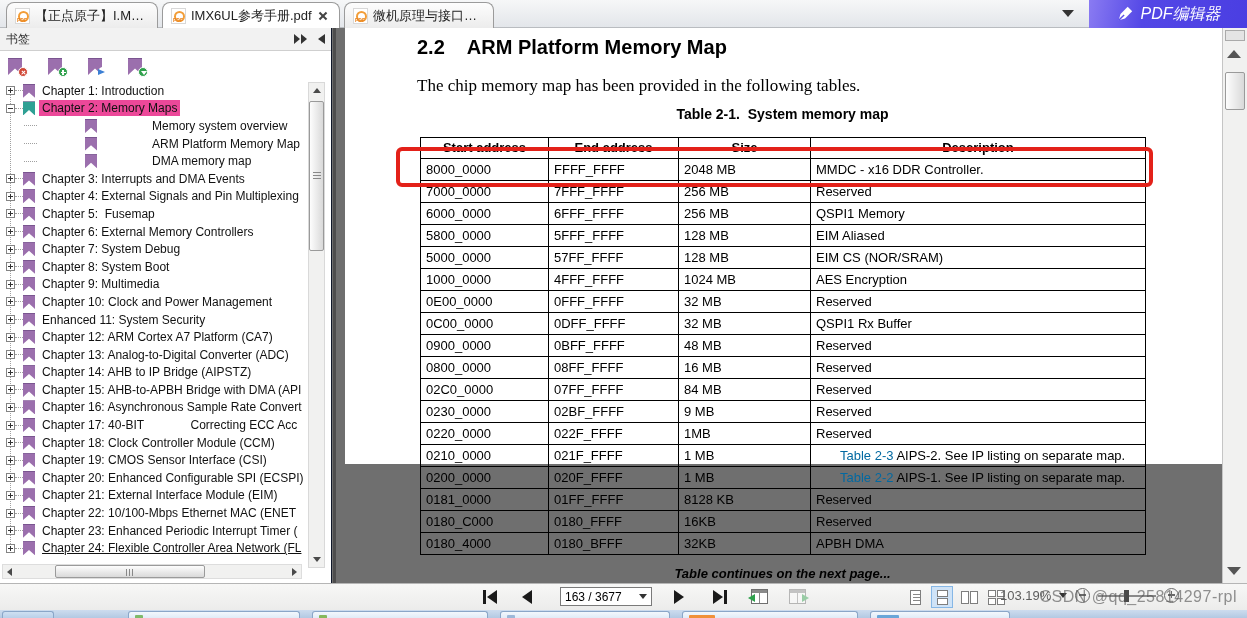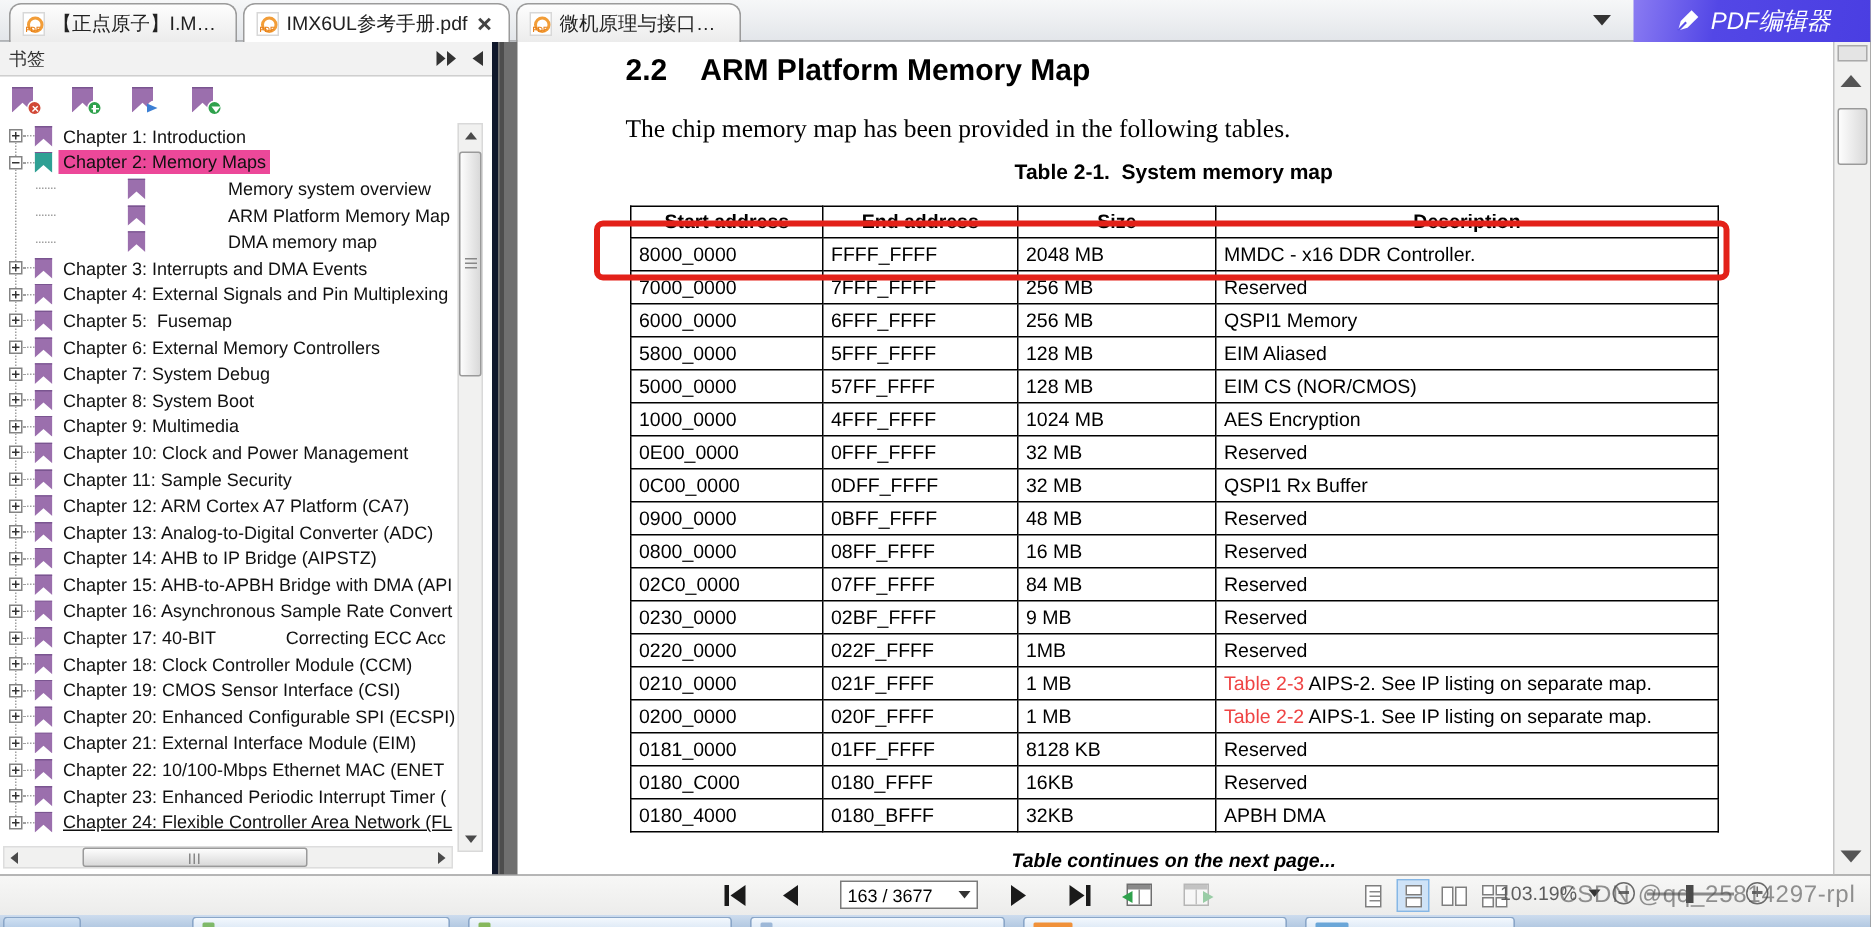--- a/index.html
+++ b/index.html
@@ -25,21 +25,21 @@
   .tab-close::before { transform:rotate(45deg); } .tab-close::after { transform:rotate(-45deg); }
   .tab-label { overflow:hidden; text-overflow:ellipsis; }
   .tabbar-drop { position:absolute; left:1062px; top:10px; width:0; height:0;
     border-left:6px solid transparent; border-right:6px solid transparent; border-top:7px solid #333; cursor:pointer; }
   .editor-btn { position:absolute; right:0; top:0; width:158px; height:28px;
     background:linear-gradient(100deg,#8a7bf2 0%,#5347e6 35%,#4a3ee2 100%);
     color:#fff; font-size:16px; display:flex; align-items:center; justify-content:center; gap:7px; cursor:pointer;font-style:italic; }
 
   
   .sidebar { position:absolute; left:0; top:28px; width:332px; height:555px;
-    background:#fff; border-right:4px solid #0f172a; z-index:5; }
+    background:#fff; border-right:1px solid #0f172a; z-index:5; }
   .sb-header { position:absolute; left:0; top:0; right:0; height:23px; background:#f2f2f2;
     border-bottom:1px solid #cfcfcf; font-size:12px; color:#333; display:flex; align-items:center; padding:0 6px; }
   .sb-header-icons { margin-left:auto; display:flex; gap:10px; align-items:center; }
   .chev-rr { width:14px; height:10px; position:relative; cursor:pointer; }
   .chev-rr::before,.chev-rr::after { content:""; position:absolute; top:0; width:0; height:0;
     border-top:5px solid transparent; border-bottom:5px solid transparent; border-left:6px solid #333; }
   .chev-rr::after { left:7px; }
   .tri-l { width:0; height:0; border-top:5px solid transparent; border-bottom:5px solid transparent;
     border-right:7px solid #333; cursor:pointer; }
   .sb-tools { position:absolute; left:8px; top:30px; display:flex; gap:20px; }
@@ -94,34 +94,34 @@
   .sb-hscroll .rt::before { content:""; position:absolute; left:5px; top:3px; border-top:4px solid transparent;
     border-bottom:4px solid transparent; border-left:5px solid #4a4a4a; }
   .sb-hthumb { position:absolute; left:52px; top:0; width:150px; height:13px;
     background:linear-gradient(#fdfdfd,#d9d9d9); border:1px solid #9a9a9a; border-radius:2px; }
   .sb-hthumb::before { content:""; position:absolute; top:3px; left:70px; width:1px; height:7px;
     background:#888; box-shadow:3px 0 0 #888, 6px 0 0 #888; }
 
   
   .docarea { position:absolute; left:333px; top:28px; width:889px; height:555px; background:#6f6f6f; overflow:hidden; }
   .docarea::before { content:""; position:absolute; left:0; top:0; bottom:0; width:3px; background:#4d4d4d; }
-  .page { position:absolute; left:12px; top:0; width:877px; height:556px; background:#fff; }
+  .page { position:absolute; left:12px; top:0; width:877px; height:436px; background:#fff; }
   .doc-heading { position:absolute; left:72px; top:8px; font-size:20px; font-weight:bold; color:#000; }
   .doc-heading .num { margin-right:22px; }
   .doc-intro { position:absolute; left:72px; top:48px; font-family:"Liberation Serif",serif; font-size:17px; color:#000; }
   .tbl-caption { position:absolute; left:75px; top:78px; width:725px; text-align:center;
     font-size:14px; font-weight:bold; white-space:pre; }
   .memtable { position:absolute; left:75px; top:109px; width:725px; border-collapse:collapse; table-layout:fixed;
     font-size:13px; color:#000; }
   .memtable th,.memtable td { border:1px solid #000; padding:2px 5px; height:22px; line-height:16px;
     overflow:hidden; white-space:nowrap; }
   .memtable th { text-align:center; font-weight:bold; height:20px; }
   .memtable td { text-align:left; }
   .col-c0 { width:128px; } .col-c1 { width:130px; } .col-c2 { width:132px; } .col-c3 { width:335px; }
-  .tbl-link { color:#ef4444; cursor:pointer; }
+  .tbl-link { color:#0369a1; cursor:pointer;margin-left:24px; }
   .red-annotation { position:absolute; left:51px; top:119px; width:757px; height:40px;
     border:4px solid #e32119; border-radius:6px; pointer-events:none; }
   .continues { position:absolute; left:75px; top:538px; width:725px; text-align:center;
     font-size:13px; font-style:italic; font-weight:bold; color:#000; }
 
   
   .doc-vscroll { position:absolute; right:0; top:28px; width:25px; height:555px; background:#f1f1f0; border-left:1px solid #c5c5c5; z-index:6; }
   .dv-split { position:absolute; left:2px; top:2px; width:20px; height:11px; background:#e4e4e4; border:1px solid #aaa; }
   .dv-up { position:absolute; left:4px; top:22px; border-left:7px solid transparent; border-right:7px solid transparent;
     border-bottom:8px solid #555; }
@@ -230,21 +230,21 @@
       <div class="bm-row lvl1"><span class="dots"></span><span class="bmk"></span><span class="bm-label">ARM Platform Memory Map</span></div>
       <div class="bm-row lvl1"><span class="dots"></span><span class="bmk"></span><span class="bm-label">DMA memory map</span></div>
       <div class="bm-row lvl0"><span class="exp plus"></span><span class="dots"></span><span class="bmk"></span><span class="bm-label">Chapter 3: Interrupts and DMA Events</span></div>
       <div class="bm-row lvl0"><span class="exp plus"></span><span class="dots"></span><span class="bmk"></span><span class="bm-label">Chapter 4: External Signals and Pin Multiplexing</span></div>
       <div class="bm-row lvl0"><span class="exp plus"></span><span class="dots"></span><span class="bmk"></span><span class="bm-label">Chapter 5:  Fusemap</span></div>
       <div class="bm-row lvl0"><span class="exp plus"></span><span class="dots"></span><span class="bmk"></span><span class="bm-label">Chapter 6: External Memory Controllers</span></div>
       <div class="bm-row lvl0"><span class="exp plus"></span><span class="dots"></span><span class="bmk"></span><span class="bm-label">Chapter 7: System Debug</span></div>
       <div class="bm-row lvl0"><span class="exp plus"></span><span class="dots"></span><span class="bmk"></span><span class="bm-label">Chapter 8: System Boot</span></div>
       <div class="bm-row lvl0"><span class="exp plus"></span><span class="dots"></span><span class="bmk"></span><span class="bm-label">Chapter 9: Multimedia</span></div>
       <div class="bm-row lvl0"><span class="exp plus"></span><span class="dots"></span><span class="bmk"></span><span class="bm-label">Chapter 10: Clock and Power Management</span></div>
-      <div class="bm-row lvl0"><span class="exp plus"></span><span class="dots"></span><span class="bmk"></span><span class="bm-label">Chapter 11: Sample Security</span></div>
+      <div class="bm-row lvl0"><span class="exp plus"></span><span class="dots"></span><span class="bmk"></span><span class="bm-label">Enhanced 11: System Security</span></div>
       <div class="bm-row lvl0"><span class="exp plus"></span><span class="dots"></span><span class="bmk"></span><span class="bm-label">Chapter 12: ARM Cortex A7 Platform (CA7)</span></div>
       <div class="bm-row lvl0"><span class="exp plus"></span><span class="dots"></span><span class="bmk"></span><span class="bm-label">Chapter 13: Analog-to-Digital Converter (ADC)</span></div>
       <div class="bm-row lvl0"><span class="exp plus"></span><span class="dots"></span><span class="bmk"></span><span class="bm-label">Chapter 14: AHB to IP Bridge (AIPSTZ)</span></div>
       <div class="bm-row lvl0"><span class="exp plus"></span><span class="dots"></span><span class="bmk"></span><span class="bm-label">Chapter 15: AHB-to-APBH Bridge with DMA (API</span></div>
       <div class="bm-row lvl0"><span class="exp plus"></span><span class="dots"></span><span class="bmk"></span><span class="bm-label">Chapter 16: Asynchronous Sample Rate Convert</span></div>
       <div class="bm-row lvl0"><span class="exp plus"></span><span class="dots"></span><span class="bmk"></span><span class="bm-label">Chapter 17: 40-BIT              Correcting ECC Acc</span></div>
       <div class="bm-row lvl0"><span class="exp plus"></span><span class="dots"></span><span class="bmk"></span><span class="bm-label">Chapter 18: Clock Controller Module (CCM)</span></div>
       <div class="bm-row lvl0"><span class="exp plus"></span><span class="dots"></span><span class="bmk"></span><span class="bm-label">Chapter 19: CMOS Sensor Interface (CSI)</span></div>
       <div class="bm-row lvl0"><span class="exp plus"></span><span class="dots"></span><span class="bmk"></span><span class="bm-label">Chapter 20: Enhanced Configurable SPI (ECSPI)</span></div>
       <div class="bm-row lvl0"><span class="exp plus"></span><span class="dots"></span><span class="bmk"></span><span class="bm-label">Chapter 21: External Interface Module (EIM)</span></div>
@@ -308,21 +308,21 @@
           <tr>
             <td>5800_0000</td>
             <td>5FFF_FFFF</td>
             <td>128 MB</td>
             <td>EIM Aliased</td>
           </tr>
           <tr>
             <td>5000_0000</td>
             <td>57FF_FFFF</td>
             <td>128 MB</td>
-            <td>EIM CS (NOR/CMOS)</td>
+            <td>EIM CS (NOR/SRAM)</td>
           </tr>
           <tr>
             <td>1000_0000</td>
             <td>4FFF_FFFF</td>
             <td>1024 MB</td>
             <td>AES Encryption</td>
           </tr>
           <tr>
             <td>0E00_0000</td>
             <td>0FFF_FFFF</td>

